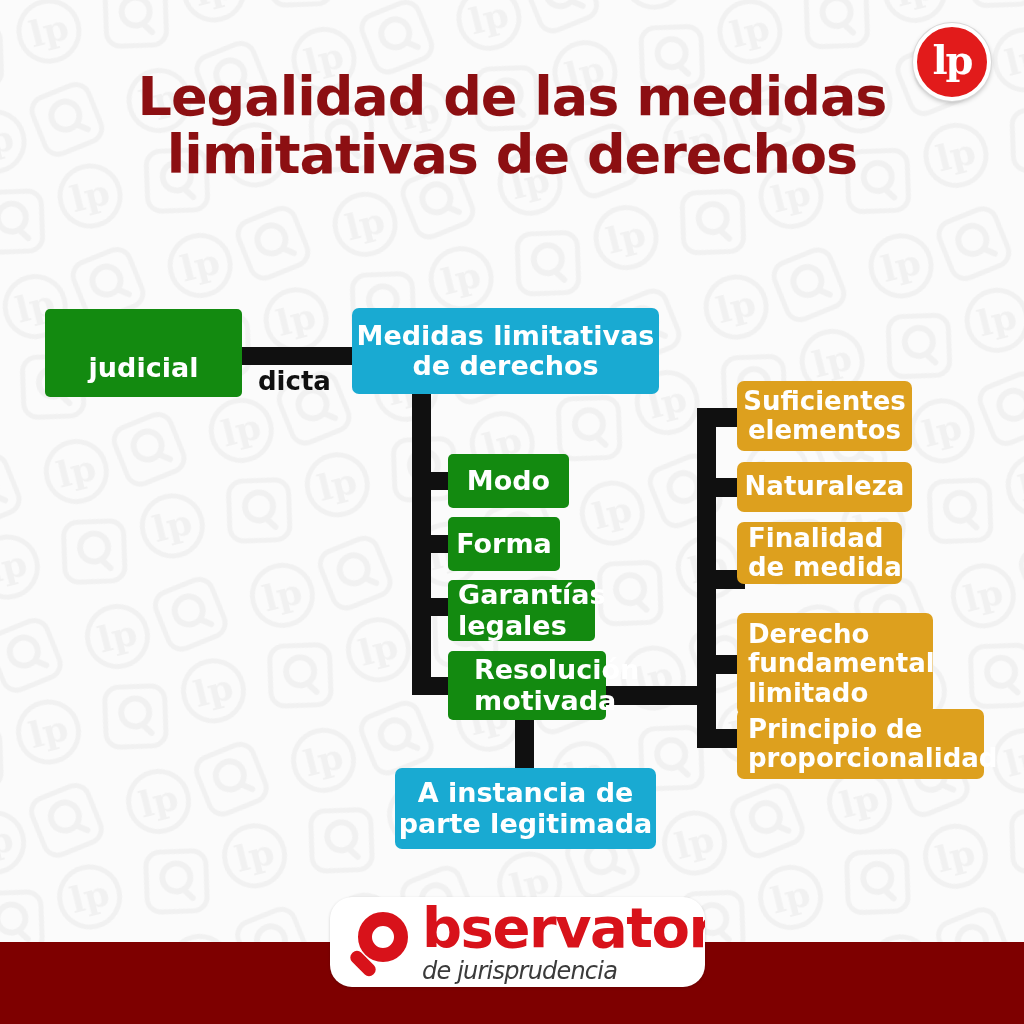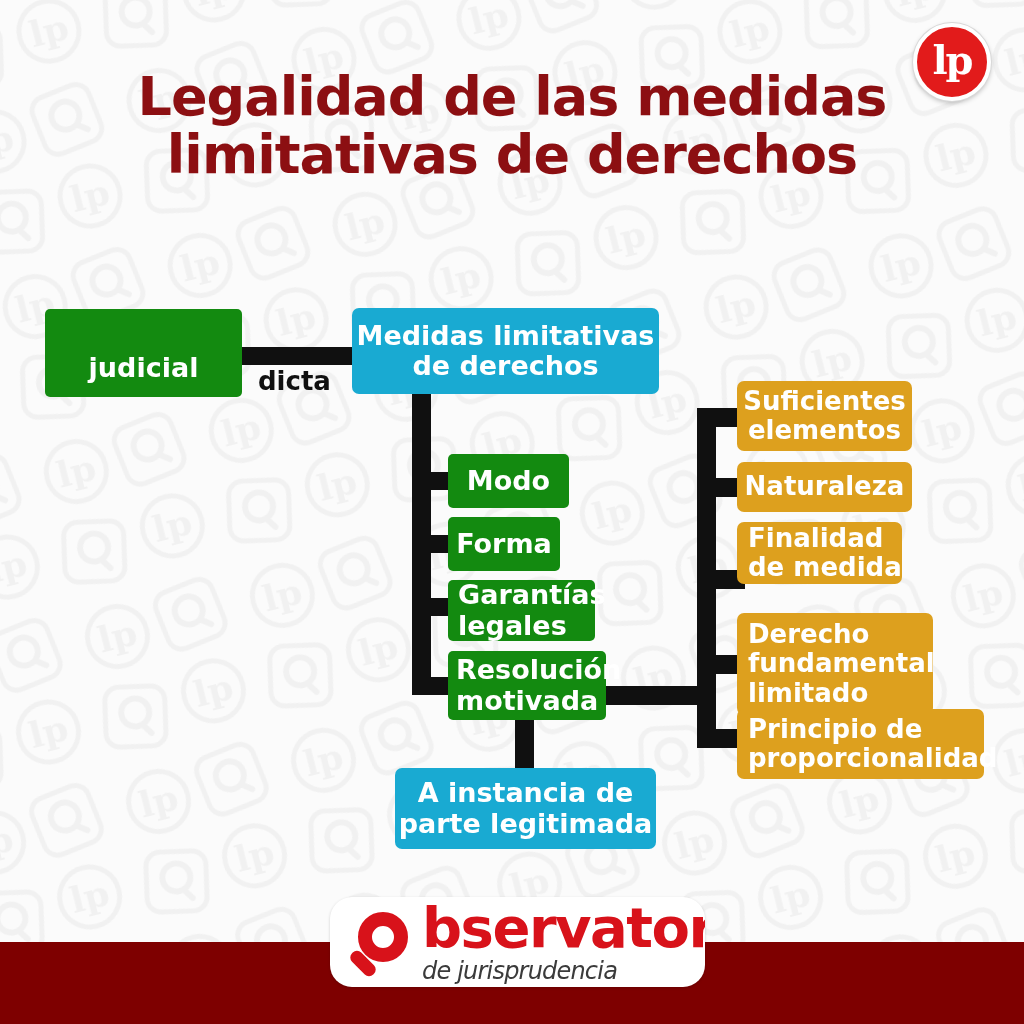--- a/index.html
+++ b/index.html
@@ -205,21 +205,21 @@
       <span>Forma</span>
     </div>
 
     <div class="node green" style="left:448px;top:580px;width:147px;height:61px;font-size:27px;justify-content:flex-start;padding-left:10px;text-align:left;">
       <div>
         <span>Garantías</span><br>
         <span>legales</span>
       </div>
     </div>
 
-    <div class="node green" style="left:448px;top:651px;width:158px;height:69px;font-size:27px;justify-content:flex-start;padding-left:8px;text-align:left;">
+    <div class="node green" style="left:448px;top:651px;width:158px;height:69px;font-size:27px;justify-content:flex-start;padding-left:26px;text-align:left;">
       <div>
         <span>Resolución</span><br>
         <span>motivada</span>
       </div>
     </div>
 
     <div class="node blue" style="left:395px;top:768px;width:261px;height:81px;font-size:27px;">
       <div>
         <span>A instancia de</span><br>
         <span>parte legitimada</span>

